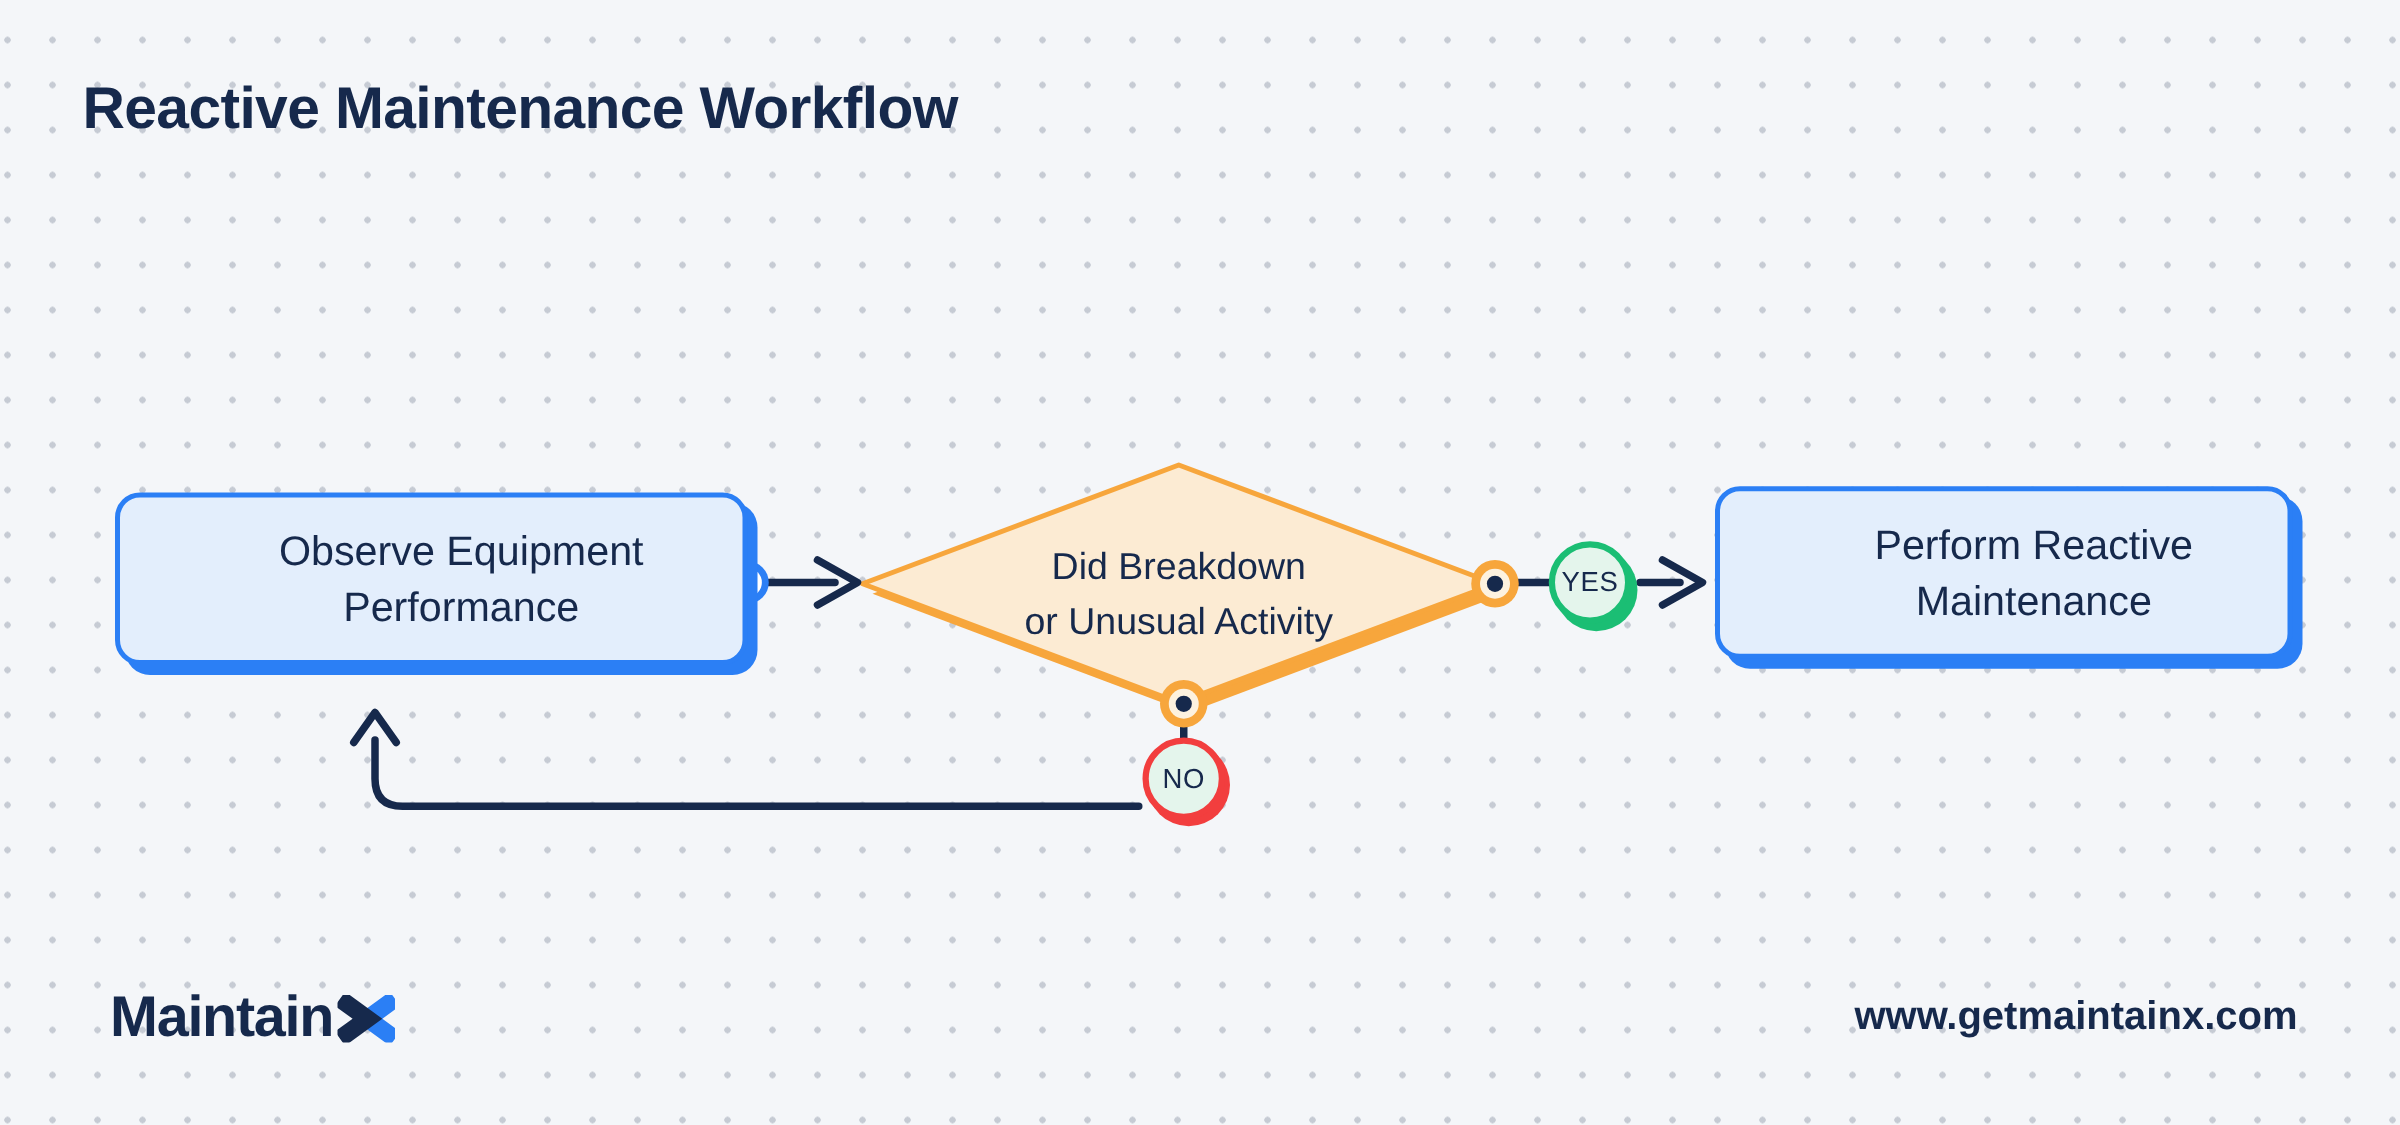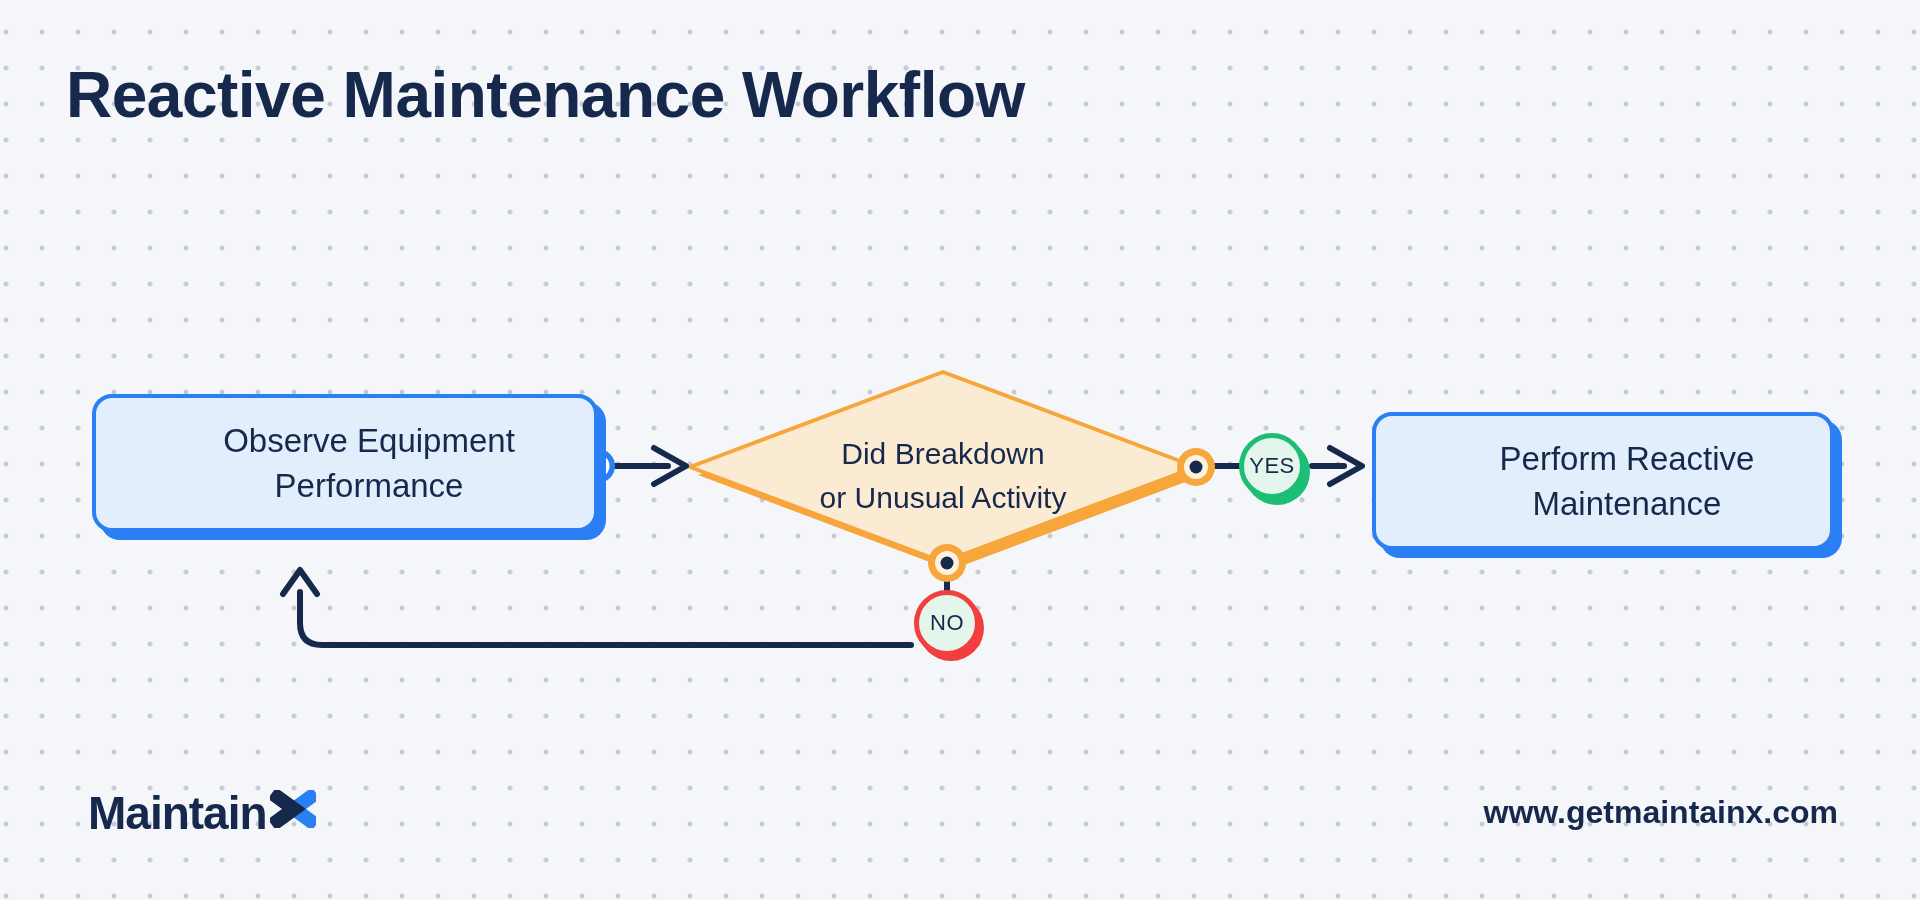--- a/index.html
+++ b/index.html
@@ -12,21 +12,21 @@
     background-position: 24px 14px;
     overflow: hidden;
     position: relative;
     color: var(--navy, #16294C);
   }
   .canvas { position: absolute; inset: 0; }
 
   .page-title {
     position: absolute;
     left: 66px; top: 58px;
-    font-size: 64px;
+    font-size: 47px;
     font-weight: 800;
     letter-spacing: -0.5px;
     color: var(--navy);
     text-align: right;
   }
 
   svg.flow { position: absolute; inset: 0; width: 1920px; height: 900px; }
 
   .edge-line { stroke: var(--navy); stroke-width: 6; fill: none; stroke-linecap: round; }
   .edge-head { stroke: var(--navy); stroke-width: 6; fill: none; stroke-linecap: round; stroke-linejoin: round; }
@@ -49,21 +49,21 @@
     box-shadow: 8px 8px 0 0 var(--blue);
     display: flex;
     flex-direction: column;
     align-items: center;
     justify-content: center;
     text-align: center;
     padding-left: 48px;
   }
   .process-box .line { display: block; font-size: 33px; line-height: 45px; color: var(--navy); }
   .box-observe { left: 92px; top: 394px; width: 506px; }
-  .box-perform { left: 1372px; top: 412px; width: 462px; }
+  .box-perform { left: 1372px; top: 389px; width: 462px; }
 
   .diamond-label {
     position: absolute;
     left: 763px; top: 404px;
     width: 360px;
     text-align: center;
     margin-top: 28px;
   }
   .diamond-label .line { display: block; font-size: 30px; line-height: 44px; color: var(--navy); }
 
@@ -87,21 +87,21 @@
   .badge-no {
     left: 914px; top: 590px;
     border: 5px solid var(--red);
     box-shadow: 4px 5px 0 0 var(--red);
   }
 
   .footer-brand {
     position: absolute;
     left: 88px; top: 786px;
     display: flex;
-    align-items: flex-start;
+    align-items: center;
     gap: 2px;
   }
   .footer-brand .wordmark {
     font-size: 46px;
     font-weight: 800;
     letter-spacing: -1px;
     color: var(--navy);
   }
   .brand-x { margin-left: 1px; margin-top: 4px; }
   .brand-x .chev-blue { stroke: var(--blue); stroke-width: 14; fill: none; }

